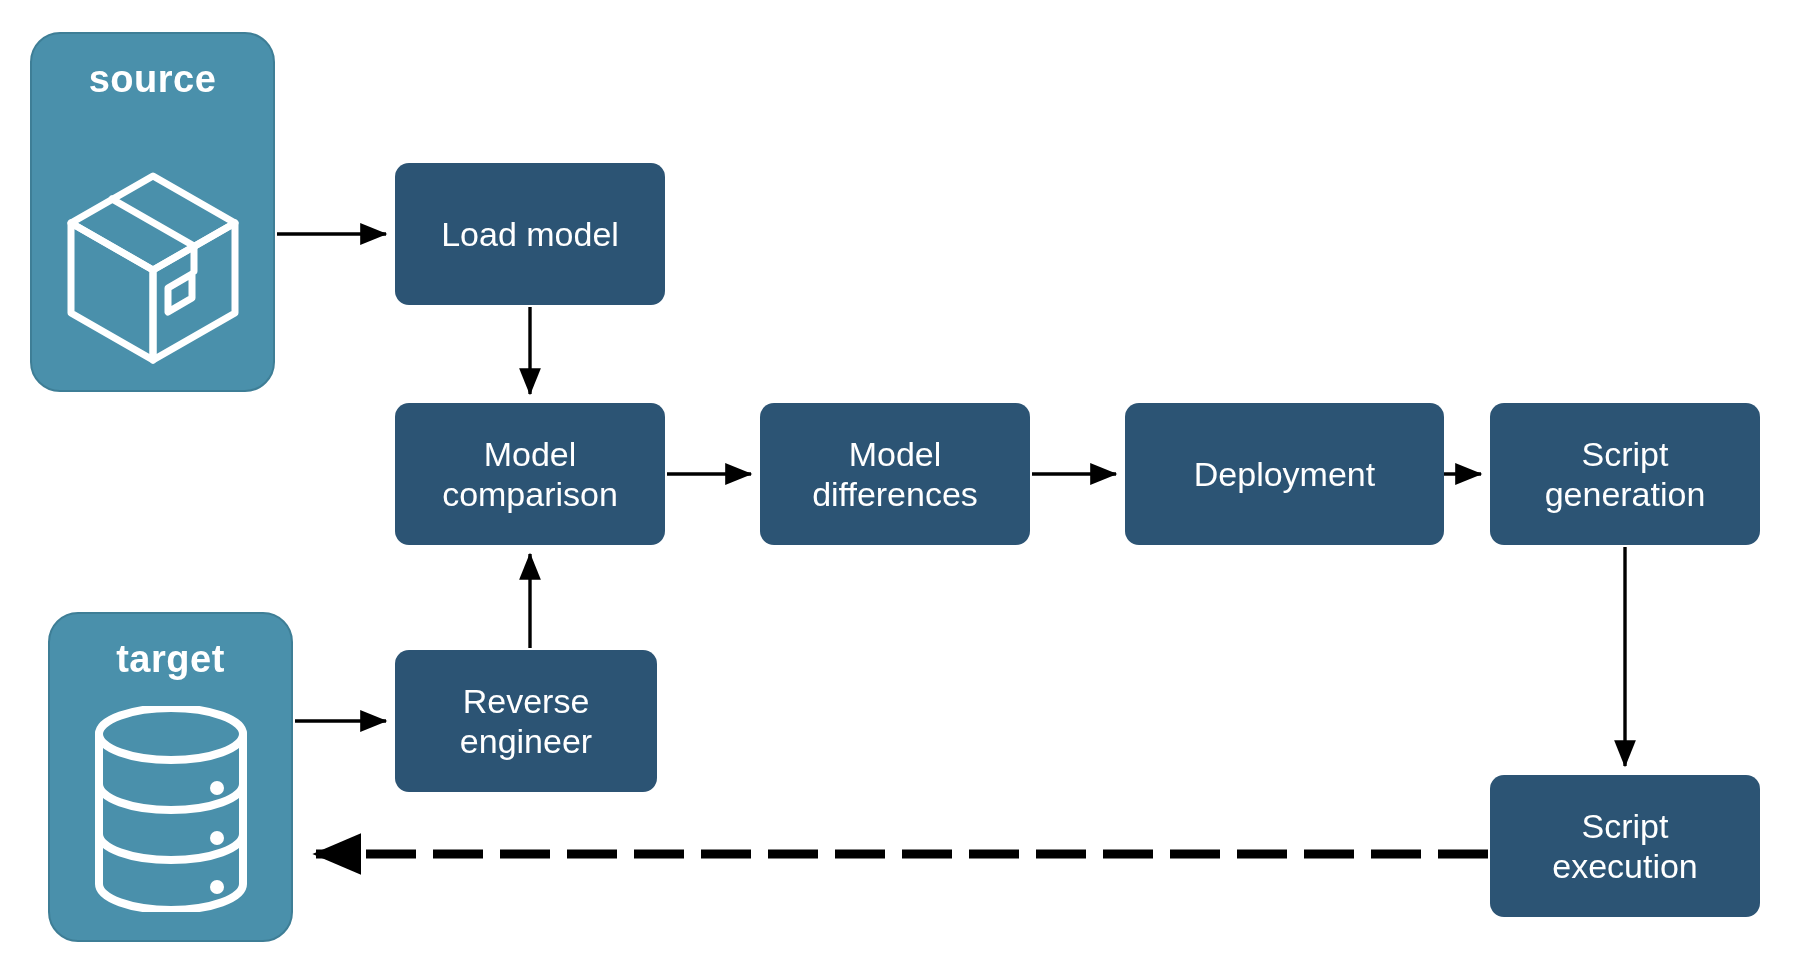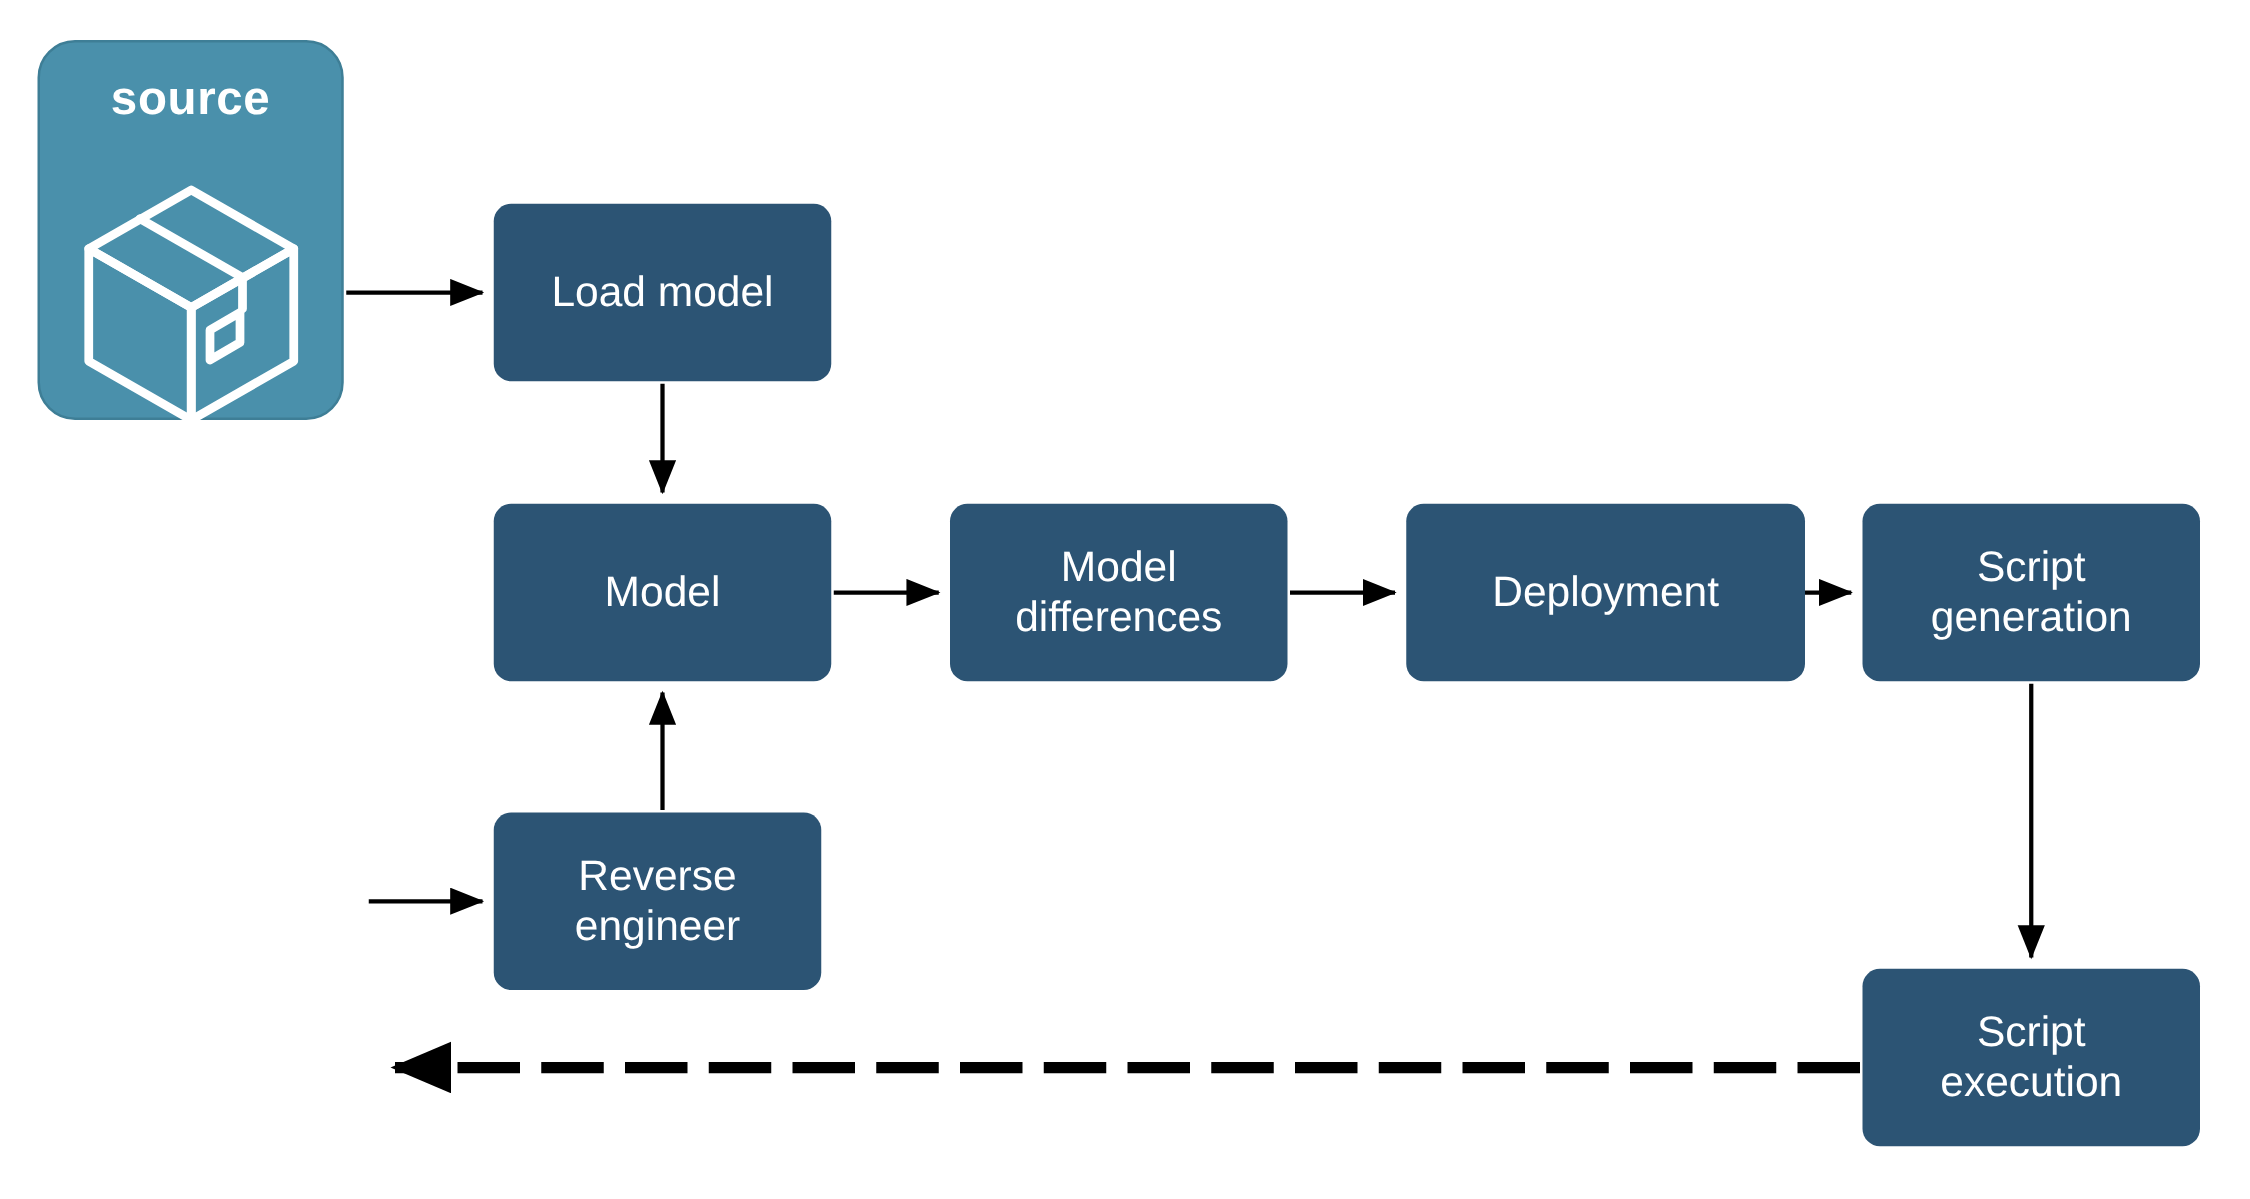--- a/index.html
+++ b/index.html
@@ -115,51 +115,72 @@
 
     <g>
       <line x1="530" y1="648" x2="530" y2="554" stroke="#000000" stroke-width="3.4" marker-end="url(#arrow)"></line>
     </g>
 
     <g>
       <line x1="1488" y1="854" x2="316" y2="854" stroke="#000000" stroke-width="9" stroke-dasharray="50 17" marker-end="url(#arrow-thick)"></line>
     </g>
   </svg>
 
-  <div class="endpoint" style="left:30px; top:32px; width:245px; height:304px;gap:48px;">
+  <div class="endpoint" style="left:30px; top:32px; width:245px; height:360px;gap:48px;">
     <div class="endpoint-label">source</div>
     <div class="endpoint-icon">
       <svg width="176" height="196" viewBox="0 0 176 196" xmlns="http://www.w3.org/2000/svg">
         <g fill="none" stroke="#ffffff" stroke-width="7" stroke-linejoin="round" stroke-linecap="round">
 
           <path d="M88 6 L170 53 L88 100 L6 53 Z"></path>
 
           <path d="M6 53 L6 143 L88 190 L88 100 Z"></path>
 
           <path d="M170 53 L170 143 L88 190 L88 100 Z"></path>
 
           <path d="M47 29 L129 76"></path>
           <path d="M129 76 L129 101"></path>
         </g>
 
         <path d="M103 118 L127 104 L127 128 L103 142 Z" fill="none" stroke="#ffffff" stroke-width="7" stroke-linejoin="round"></path>
       </svg>
     </div>
   </div>
 
+  <div class="endpoint" style="left:48px; top:612px; width:245px; height:330px;">
+    <div class="endpoint-label">target</div>
+    <div class="endpoint-icon">
+      <svg width="160" height="206" viewBox="0 0 160 206" xmlns="http://www.w3.org/2000/svg">
+        <g fill="none" stroke="#ffffff" stroke-width="8" stroke-linejoin="round" stroke-linecap="round">
+
+          <path d="M8 28 L8 178 A72 26 0 0 0 152 178 L152 28"></path>
+
+          <ellipse cx="80" cy="28" rx="72" ry="26"></ellipse>
+
+          <path d="M8 78 A72 26 0 0 0 152 78"></path>
+
+          <path d="M8 128 A72 26 0 0 0 152 128"></path>
+        </g>
+        <circle cx="126" cy="82" r="7" fill="#ffffff"></circle>
+        <circle cx="126" cy="132" r="7" fill="#ffffff"></circle>
+        <circle cx="126" cy="181" r="7" fill="#ffffff"></circle>
+      </svg>
+    </div>
+  </div>
 
   <div class="node" style="left:395px; top:163px; width:270px; height:142px;">
     <div>
       <span>Load model</span>
     </div>
   </div>
 
   <div class="node" style="left:395px; top:403px; width:270px; height:142px;">
     <div>
       <span>Model</span>
+      <span>comparison</span>
     </div>
   </div>
 
   <div class="node" style="left:760px; top:403px; width:270px; height:142px;">
     <div>
       <span>Model</span>
       <span>differences</span>
     </div>
   </div>
 

